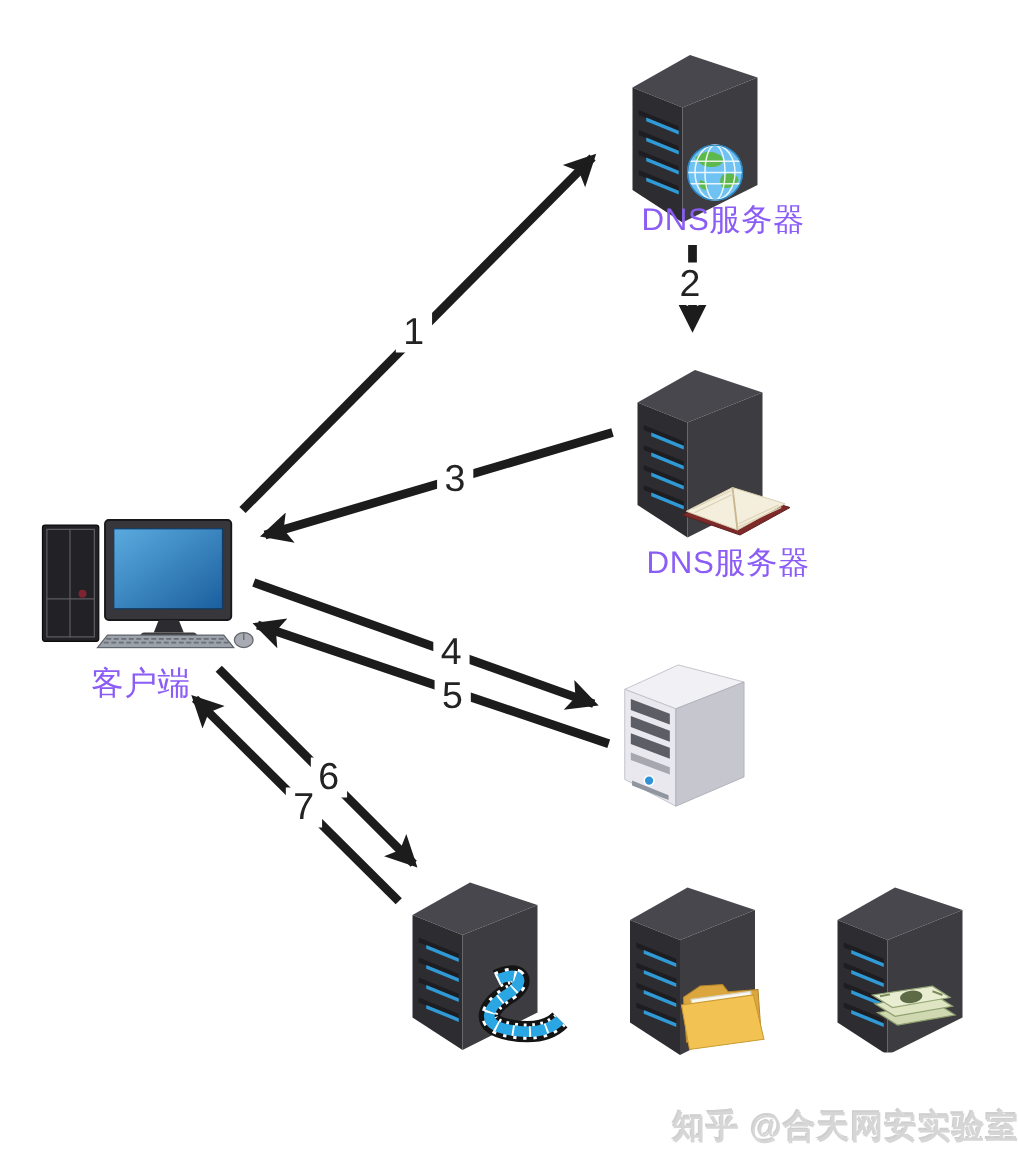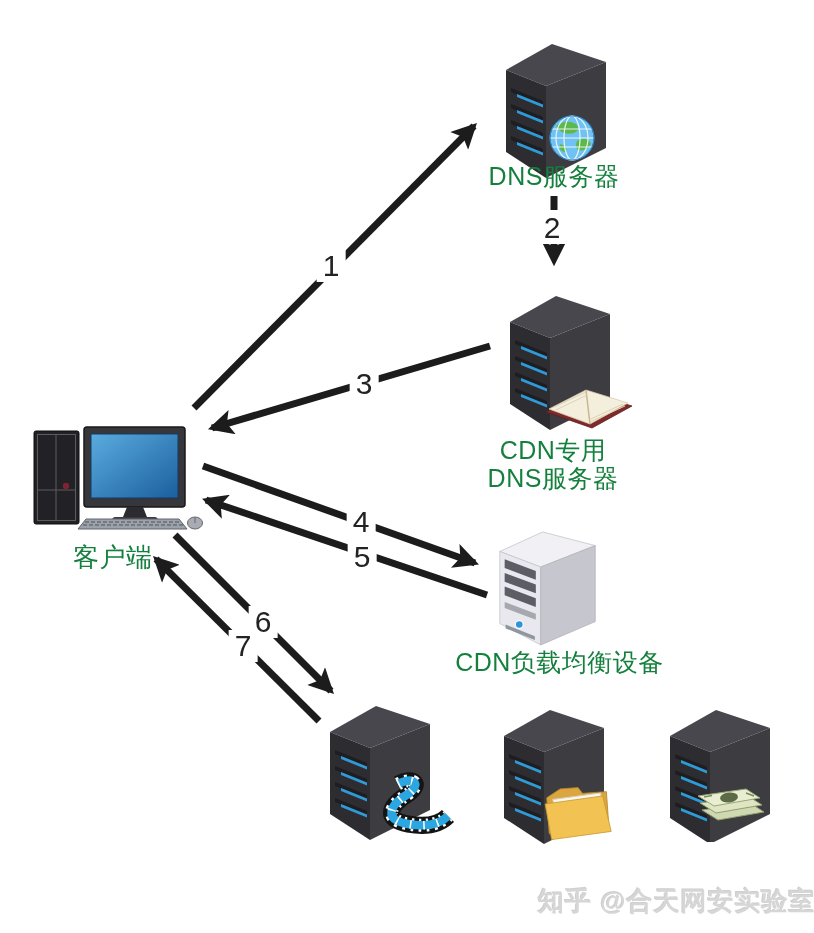--- a/index.html
+++ b/index.html
@@ -5,21 +5,21 @@
   html,body{margin:0;padding:0;}
   body{
     width:814px;height:933px;background:#ffffff;position:relative;overflow:hidden;
     font-family:"Liberation Sans","DejaVu Sans",sans-serif;
   }
   .stage{position:absolute;inset:0;width:814px;height:933px;}
   .arrow-layer{position:absolute;left:0;top:0;width:814px;height:933px;pointer-events:none;}
   .node{position:absolute;}
   .node svg{display:block;}
   .lbl{
-    position:absolute;color:#15803d;font-size:25px;line-height:28px;text-align:center;
+    position:absolute;color:#8b5cf6;font-size:25px;line-height:28px;text-align:right;
     letter-spacing:0.5px;white-space:nowrap;
   }
   .num{
     position:absolute;transform:translate(-50%,-50%);background:#ffffff;
     color:#232323;font-size:30px;line-height:30px;padding:1px 6px;font-weight:400;
   }
   .watermark{
     position:absolute;left:538px;top:886px;width:266px;font-size:26px;line-height:30px;
     color:#d6d6d6;letter-spacing:1px;white-space:nowrap;
     text-shadow:1px 1px 0 #ffffff,-1px -1px 0 #cfcfcf;
@@ -86,21 +86,21 @@
   </svg>
 
   <div class="num" style="left:331px;top:266px">1</div>
   <div class="num" style="left:552px;top:228px">2</div>
   <div class="num" style="left:364px;top:384px">3</div>
   <div class="num" style="left:361px;top:522px">4</div>
   <div class="num" style="left:362px;top:557px">5</div>
   <div class="num" style="left:263px;top:622px">6</div>
   <div class="num" style="left:243px;top:646px">7</div>
 
-  <div class="node" style="left:28px;top:424px">
+  <div class="node" style="left:28px;top:413px">
     <svg width="176" height="106" viewBox="0 0 176 106">
       <rect x="6" y="7" width="45" height="93" rx="2" fill="#222226" stroke="#0c0c0e"></rect>
       <rect x="9.5" y="10.5" width="38" height="86" fill="none" stroke="#5b5b60" stroke-width="1"></rect>
       <path d="M28,10 V97" stroke="#5b5b60" stroke-width="1"></path>
       <path d="M9,66 H48" stroke="#5b5b60" stroke-width="1"></path>
       <circle cx="38" cy="62" r="3.2" fill="#7e2430"></circle>
       <rect x="56" y="3" width="101" height="80" rx="3" fill="#36363b" stroke="#18181b" stroke-width="1.5"></rect>
       <rect x="63" y="10" width="87" height="64" fill="url(#scr)" stroke="#123c66" stroke-width="1"></rect>
       <polygon points="99,83 115,83 119,93 95,93" fill="#2c2c30"></polygon>
       <rect x="84" y="93" width="46" height="7" rx="3.5" fill="#3a3a3f"></rect>
@@ -136,30 +136,28 @@
       <use href="#srv"></use>
       <g transform="translate(46,92)">
         <polygon points="0,32 40,12 86,26 46,48" fill="#7e2a2a" stroke="#5f1f1f" stroke-width="0.8"></polygon>
         <polygon points="3,29 40,10 82,23 44,44" fill="#f4eedd" stroke="#d9cdaf" stroke-width="0.8"></polygon>
         <path d="M40,10 L44,44" stroke="#c9b68f" stroke-width="1.5" fill="none"></path>
         <path d="M44,42 L79,26 M45,39 L77,24 M8,27 L40,12 M10,30 L41,15" stroke="#ddd2b5" stroke-width="1" fill="none"></path>
       </g>
     </svg>
   </div>
   <div class="lbl" style="left:458px;top:436px;width:190px">
-    <div>CDN专用</div>
     <div>DNS服务器</div>
   </div>
 
   <div class="node" style="left:492px;top:526px">
     <svg width="112" height="122" viewBox="0 0 115 125">
       <use href="#srvLight"></use>
     </svg>
   </div>
-  <div class="lbl" style="left:452px;top:648px;width:215px">CDN负载均衡设备</div>
 
   <div class="node" style="left:320px;top:698px">
     <svg width="150" height="150" viewBox="0 0 150 150">
       <use href="#srv"></use>
       <g transform="translate(64,76)" fill="none">
         <path d="M14,10 C30,2 38,10 24,20 C4,32 0,46 24,50 C46,54 58,48 64,42" stroke="#141414" stroke-width="17"></path>
         <path d="M14,10 C30,2 38,10 24,20 C4,32 0,46 24,50 C46,54 58,48 64,42" stroke="#ffffff" stroke-width="13" stroke-dasharray="2.5 5"></path>
         <path d="M14,10 C30,2 38,10 24,20 C4,32 0,46 24,50 C46,54 58,48 64,42" stroke="#2aa6e2" stroke-width="8.5"></path>
         <path d="M14,10 C30,2 38,10 24,20 C4,32 0,46 24,50 C46,54 58,48 64,42" stroke="#ffffff" stroke-width="8.5" stroke-dasharray="1.5 12"></path>
       </g>

